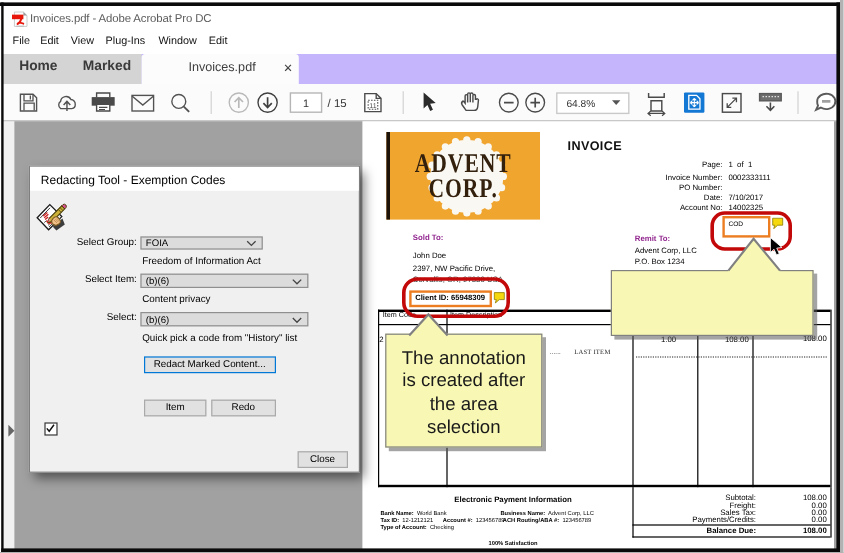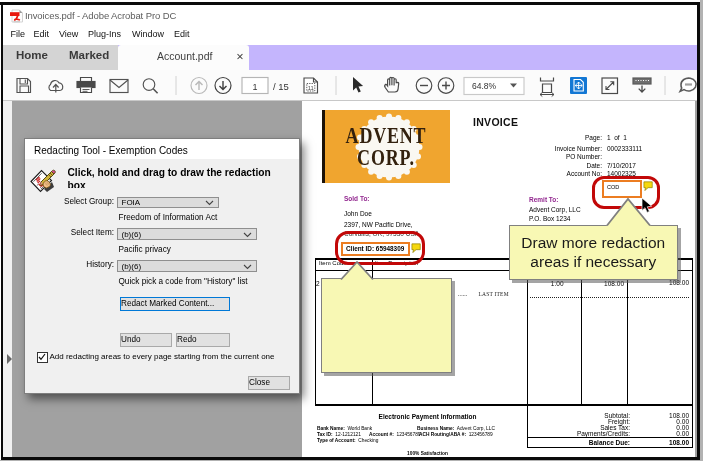--- a/index.html
+++ b/index.html
@@ -26,21 +26,21 @@
   .inv5 b{font-weight:bold;}
   .tline{width:1px;background:#000;}
   .callout{background:#f8f8b4;border:1.8px solid #808080;box-sizing:border-box;box-shadow:3px 3px 0 rgba(90,90,90,0.55);}
   .ctext{text-align:center;font-size:15.5px;line-height:19.3px;color:#1a1a1a;}
   #dialog{position:absolute;left:22px;top:37px;width:276px;height:256px;background:#f0f0f0;border:1px solid #7e7e7e;box-sizing:border-box;box-shadow:4px 5px 9px rgba(0,0,0,0.5);}
   .dlabel{font-size:8.2px;color:#000;text-align:right;}
   .dhelp{font-size:8.2px;color:#000;}
   .dropdown{height:11.5px;background:#dcdcdc;border:1px solid #8f8f8f;box-sizing:border-box;font-size:8px;color:#000;}
   .dropdown span{position:absolute;left:4px;top:0.5px;}
   .dropdown svg{position:absolute;right:4px;top:2.5px;}
-  .dbtn{background:#e1e1e1;border:1px solid #a9a9a9;box-sizing:border-box;font-size:8.2px;color:#000;text-align:left;line-height:12.5px;}
+  .dbtn{background:#e1e1e1;border:1px solid #a9a9a9;box-sizing:border-box;font-size:8.2px;color:#000;text-align:center;line-height:12.5px;}
 </style>
 </head>
 <body>
 <div id="frame">
   <div id="titlebar">
     <svg class="abs" style="left:7px;top:7px" width="15" height="14" viewBox="0 0 15 14">
       <path d="M3 1 h7.5 l3 3 v9 h-10.5 z" fill="#fdfdfd" stroke="#c9c9c9" stroke-width="0.8"></path>
       <path d="M10.5 1 v3 h3 z" fill="#9a9a9a"></path>
       <rect x="1" y="3.2" width="9.5" height="3.8" fill="#e8170c"></rect>
       <path d="M5.2 11.8 C4.4 11 5 9.8 6.6 9.2 C7.4 8 7.9 6.6 8 5.5 L9.8 5.6 C9.7 6.9 9.2 8.3 8.4 9.4 C9.6 9.5 10.7 9.9 11.3 10.5 L10.5 11.8 C9.7 11.1 8.3 10.8 7.1 10.9 C6.3 11.6 5.6 12 5.2 11.8 Z" fill="#e8170c"></path>
@@ -54,21 +54,21 @@
     <div class="menuitem" style="left:57px">View</div>
     <div class="menuitem" style="left:86px">Plug-Ins</div>
     <div class="menuitem" style="left:130px">Window</div>
     <div class="menuitem" style="left:172px">Edit</div>
   </div>
   <div id="tabstrip">
     <div class="leftgrey"></div>
     <div class="tablabel" style="left:14px;top:4px">Home</div>
     <div class="tablabel" style="left:67px;top:4px">Marked</div>
     <div id="activetab"></div>
-    <div class="tablabel" style="left:155px;top:5px;font-weight:normal;color:#3f3f3f;font-size:10.5px">Account.pdf</div>
+    <div class="tablabel" style="left:155px;top:5px;font-weight:normal;color:#3f3f3f;font-size:10.5px">Invoices.pdf</div>
     <div class="tablabel" style="left:234px;font-weight:normal;color:#444;font-size:9.5px;top:6px">✕</div>
   </div>
   <div id="toolbar">
   <svg width="699" height="31" viewBox="0 0 699 31" style="position:absolute;left:0;top:0">
     <g stroke="#525252" fill="none" stroke-width="1.15">
 
       <path d="M15 8.5 h10.5 l3 3 v11 h-13.5 z"></path>
       <path d="M18 8.5 v5.5 h7.5 v-5.5 M23.3 9.5 v3.5" stroke-width="1.1"></path>
       <path d="M18 22 v-6 h8.5 v6" stroke-width="1.1"></path>
 
@@ -277,81 +277,77 @@
 
       <svg class="abs" style="left:339px;top:97px" width="14" height="16" viewBox="0 0 14 16">
           <path d="M1 0 l0 12.5 l3 -2.8 l2.1 4.7 l2.3 -1 l-2.1 -4.6 l4.3 -0.6 z" fill="#000" stroke="#fff" stroke-width="0.7"></path>
         </svg>
 
       <div class="abs callout" style="left:207px;top:123.5px;width:168.5px;height:55.5px"></div>
       <svg class="abs" style="left:303px;top:96px" width="50" height="32" viewBox="0 0 50 32">
           <path d="M2 31 L2 28.5 L23 2 L45 28.5 L45 31 Z" fill="#f8f8b4" stroke="none"></path>
           <path d="M2 28.5 L23 2 L45 28.5" fill="none" stroke="#808080" stroke-width="1.8"></path>
         </svg>
-      <div class="abs ctext" style="left:207px;top:131.5px;width:168.5px">Draw more redaction<br>areas if necessary</div>
 
       <div class="abs callout" style="left:19px;top:176.5px;width:131px;height:95.5px"></div>
       <svg class="abs" style="left:34px;top:159px" width="42" height="23" viewBox="0 0 42 23">
           <path d="M5 22 L5 19.5 L21 2 L37 19.5 L37 22 Z" fill="#f8f8b4" stroke="none"></path>
           <path d="M5 19.5 L21 2 L37 19.5" fill="none" stroke="#808080" stroke-width="1.8"></path>
         </svg>
+      <div class="abs ctext" style="left:19px;top:188px;width:131px">The annotation<br>is created after<br>the area<br>selection</div>
     </div>
     <div id="dialog">
       <div class="abs" style="left:0;top:0;width:100%;height:20px;background:#fff"></div>
       <div class="abs" style="left:9px;top:6px;font-size:10px;color:#000">Redacting Tool - Exemption Codes</div>
 
       <svg class="abs" style="left:4.5px;top:28.5px" width="26" height="26" viewBox="0 0 26 26">
         <path d="M14 21 L22 14 L24 19 L17 24 Z" fill="#3c3c3c"></path>
         <path d="M1 13.5 L11.5 2.5 L21.5 12.5 L10.5 23.5 Z" fill="#fff" stroke="#1a1a1a" stroke-width="1.1"></path>
         <path d="M3.5 13.7 L11.7 5.2 M19 12.7 L10.8 21.2" stroke="#1a1a1a" stroke-width="0.7"></path>
         <path d="M6 12 l3.5 -3 M6.8 13.5 l3.5 -3 M7.6 15 l2.5 -2.2" stroke="#c22" stroke-width="1.1"></path>
         <path d="M6.8 17.5 l2.2 -1.8 M10 19.8 l2 -1.7" stroke="#555" stroke-width="0.8"></path>
         <path d="M8.2 16.5 l2.5 2.3 l4 -1 l-3.6 -3.4 z" fill="#e33" stroke="none"></path>
         <path d="M21.5 3.5 L24 6 L13.5 16.5 L10 17.5 L11 14 Z" fill="#cdb23a" stroke="#4a3d08" stroke-width="0.9"></path>
         <path d="M20 5 l2.5 2.5 M18.5 6.5 l2.5 2.5" stroke="#4a3d08" stroke-width="0.7"></path>
         <path d="M11 14 l1.2 1.2 l-2.2 2.3 z" fill="#e8a" stroke="none"></path>
         <path d="M21.5 3.5 L24 6 L25 5 A1.8 1.8 0 0 0 22.5 2.5 Z" fill="#d5508c" stroke="#4a3d08" stroke-width="0.8"></path>
         <path d="M13 16 C14.5 12.5 17 12 18.5 13.5 C21 15.5 20.5 17.5 19.5 18.5 L16.5 20 L13.5 18.5 Z" fill="#f3c088" stroke="#7a5a20" stroke-width="0.9"></path>
         <path d="M14.8 15.2 l2.8 2.6 M16 14.4 l2.6 2.6 M17.2 13.8 l2.4 2.5" stroke="#b98a50" stroke-width="0.7"></path>
       </svg>
-      <div class="abs" style="left:42.5px;top:27px;width:225px;height:22px;overflow:hidden">
-        <div style="font-size:10.2px;font-weight:bold;color:#000;line-height:13px">Click, hold and drag to draw the redaction<br>box</div>
-      </div>
       <div class="abs dlabel" style="left:0px;top:57.5px;width:89px">Select Group:</div>
       <div class="abs dropdown" style="left:91.5px;top:57.5px;width:102.5px">
           <span>FOIA</span>
           <svg width="9" height="6" viewBox="0 0 9 6">
             <path d="M1 1 l3.5 3.5 L8 1" stroke="#444" fill="none" stroke-width="1.1"></path>
           </svg>
         </div>
       <div class="abs dhelp" style="left:93.5px;top:73.5px">Freedom of Information Act</div>
       <div class="abs dlabel" style="left:0px;top:89px;width:89px">Select Item:</div>
       <div class="abs dropdown" style="left:91.5px;top:89px;width:140px">
           <span>(b)(6)</span>
           <svg width="9" height="6" viewBox="0 0 9 6">
             <path d="M1 1 l3.5 3.5 L8 1" stroke="#444" fill="none" stroke-width="1.1"></path>
           </svg>
         </div>
-      <div class="abs dhelp" style="left:93.5px;top:106px">Pacific privacy</div>
-      <div class="abs dlabel" style="left:0px;top:121px;width:89px">History:</div>
+      <div class="abs dhelp" style="left:93.5px;top:106px">Content privacy</div>
+      <div class="abs dlabel" style="left:0px;top:121px;width:89px">Select:</div>
       <div class="abs dropdown" style="left:91.5px;top:121px;width:140px">
           <span>(b)(6)</span>
           <svg width="9" height="6" viewBox="0 0 9 6">
             <path d="M1 1 l3.5 3.5 L8 1" stroke="#444" fill="none" stroke-width="1.1"></path>
           </svg>
         </div>
       <div class="abs dhelp" style="left:93.5px;top:138px">Quick pick a code from "History" list</div>
       <div class="abs dbtn" style="left:95px;top:157.5px;width:109.5px;height:14px;border:1.4px solid #0078d7">Redact Marked Content...</div>
-      <div class="abs dbtn" style="left:95px;top:194px;width:52px;height:13.5px">Undo</div>
+      <div class="abs dbtn" style="left:95px;top:194px;width:52px;height:13.5px">Item</div>
       <div class="abs dbtn" style="left:151px;top:194px;width:53.5px;height:13.5px">Redo</div>
       <div class="abs" style="left:12px;top:213px;width:8.5px;height:8.5px;background:#fff;border:1px solid #333"></div>
       <svg class="abs" style="left:13px;top:214px" width="8" height="8" viewBox="0 0 8 8">
           <path d="M1 4 l2 2.4 L7 1" stroke="#111" fill="none" stroke-width="1.2"></path>
         </svg>
-      <div class="abs" style="left:24.5px;top:213px;font-size:8px;color:#000;white-space:nowrap">Add redacting areas to every page starting from the current one</div>
       <div class="abs dbtn" style="left:223px;top:237px;width:41.5px;height:14px">Close</div>
     </div>
   </div>
 </div>
 <div id="borderoverlay">
   <div style="left:0;top:2px;width:700px;height:2.5px"></div>
   <div style="left:0.5px;top:2px;width:2px;height:458px"></div>
   <div style="left:697px;top:2px;width:3px;height:458px"></div>
   <div style="left:0.5px;top:456.5px;width:699.5px;height:3.5px"></div>
   <div style="left:700px;top:0;width:3px;height:461px;background:#b2b2b2"></div>

